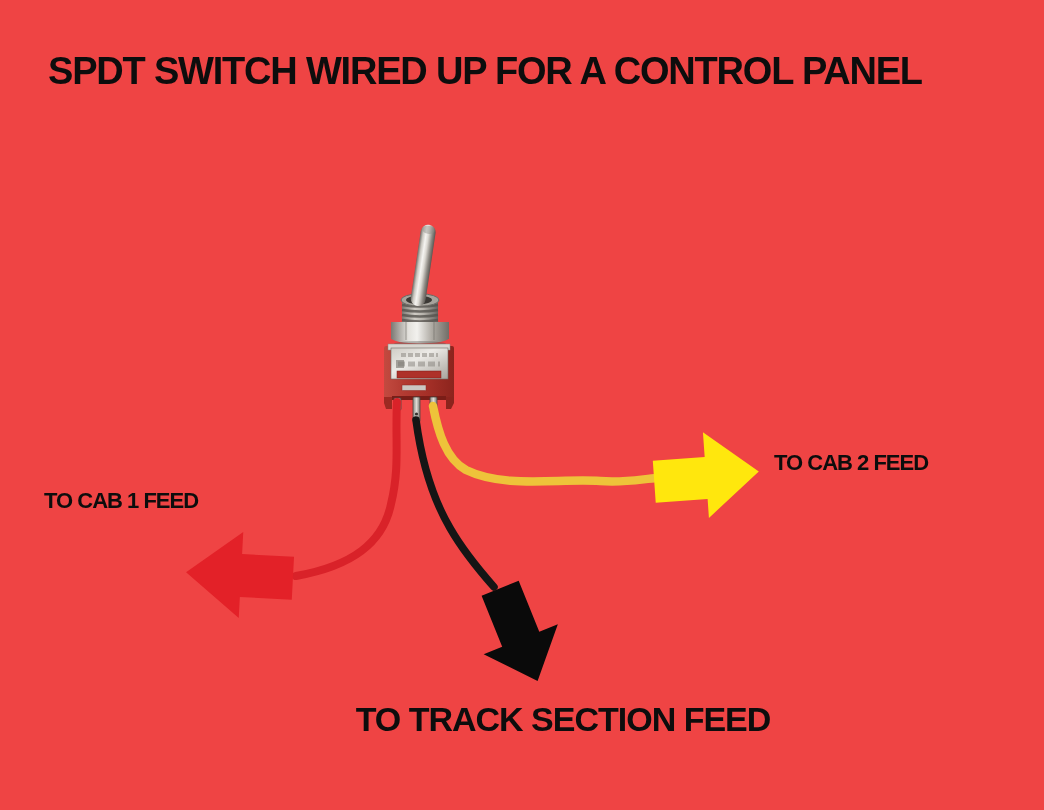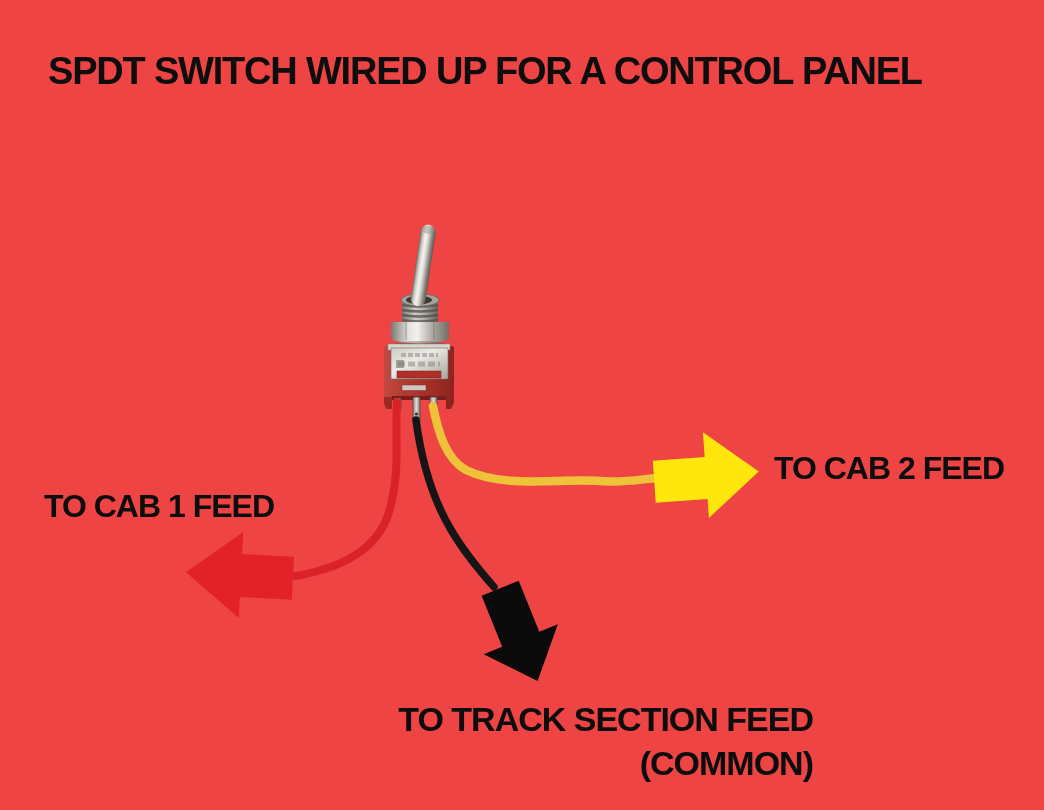--- a/index.html
+++ b/index.html
@@ -6,27 +6,27 @@
   .stage{
     position:relative;width:1044px;height:810px;background:#ef4444;
     font-family:"Liberation Sans",sans-serif;overflow:hidden;
   }
   .title{
     position:absolute;left:48px;top:50px;
     font-size:38px;font-weight:700;letter-spacing:-1.2px;color:#0d0d0d;
     white-space:nowrap;
   }
   .feed-label{
-    position:absolute;font-size:32px;font-weight:700;letter-spacing:-1px;
+    position:absolute;font-size:22px;font-weight:700;letter-spacing:-1px;
     color:#0d0d0d;white-space:nowrap;
   }
   .label-cab1{left:44px;top:488px;text-align:right;}
   .label-cab2{left:774px;top:450px;}
   .label-track{
-    position:absolute;left:313px;top:697px;width:500px;text-align:right;
+    position:absolute;left:313px;top:697px;width:500px;text-align:center;
     font-size:34px;font-weight:700;letter-spacing:-1px;color:#0d0d0d;line-height:44px;
   }
   svg{position:absolute;left:0;top:0;}
 </style>
 </head>
 <body>
 
 <div class="stage">
 
   <div class="title">SPDT SWITCH WIRED UP FOR A CONTROL PANEL</div>
@@ -127,16 +127,15 @@
     <polygon points="759,475 706,432 706,457 654,457 654,499 706,499 706,518" transform="rotate(-4 707 476)" fill="#ffe70d"></polygon>
     <polygon points="497,585 537,585 537,640 557,640 517,685 477,640 497,640" transform="rotate(-22 517 630)" fill="#0a0a0a"></polygon>
   </svg>
 
   <div class="feed-label label-cab1">TO CAB 1 FEED</div>
 
   <div class="feed-label label-cab2">TO CAB 2 FEED</div>
 
   <div class="label-track">
     <div>TO TRACK SECTION FEED</div>
-    <div>(COMMON)</div>
   </div>
 
 </div>
 
 </body></html>

